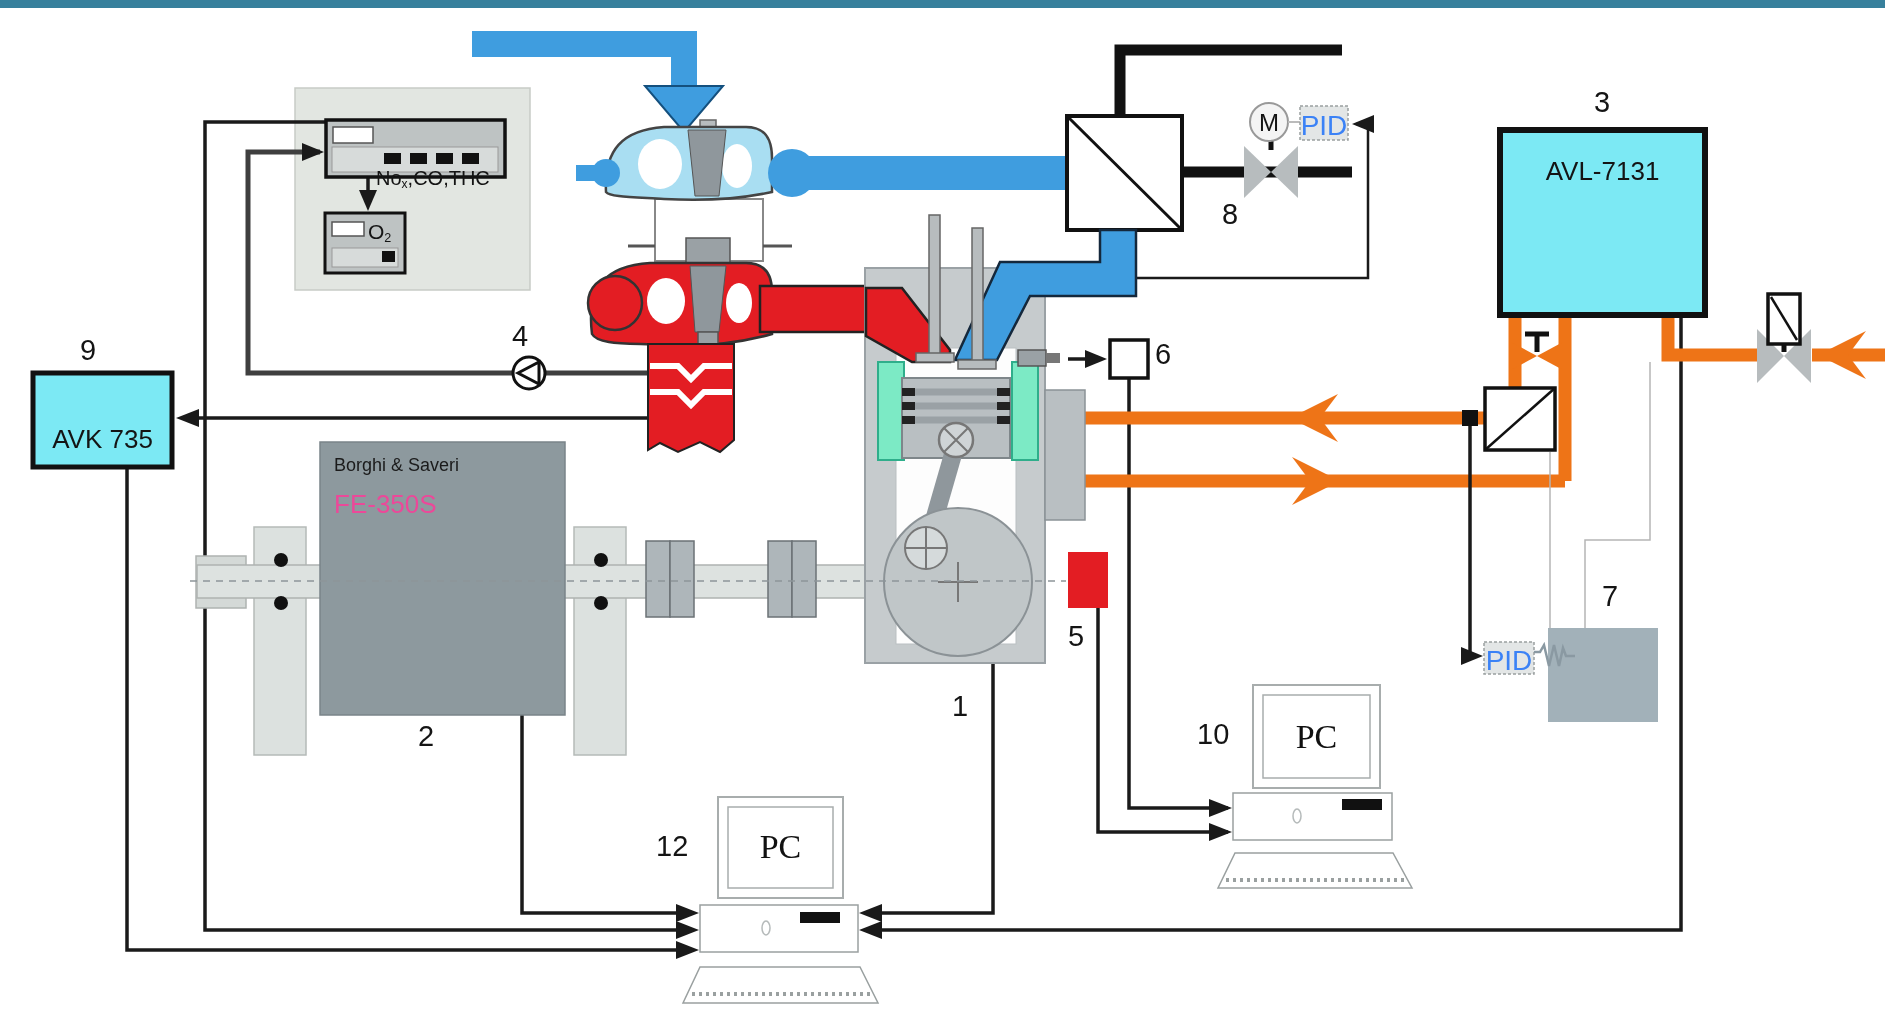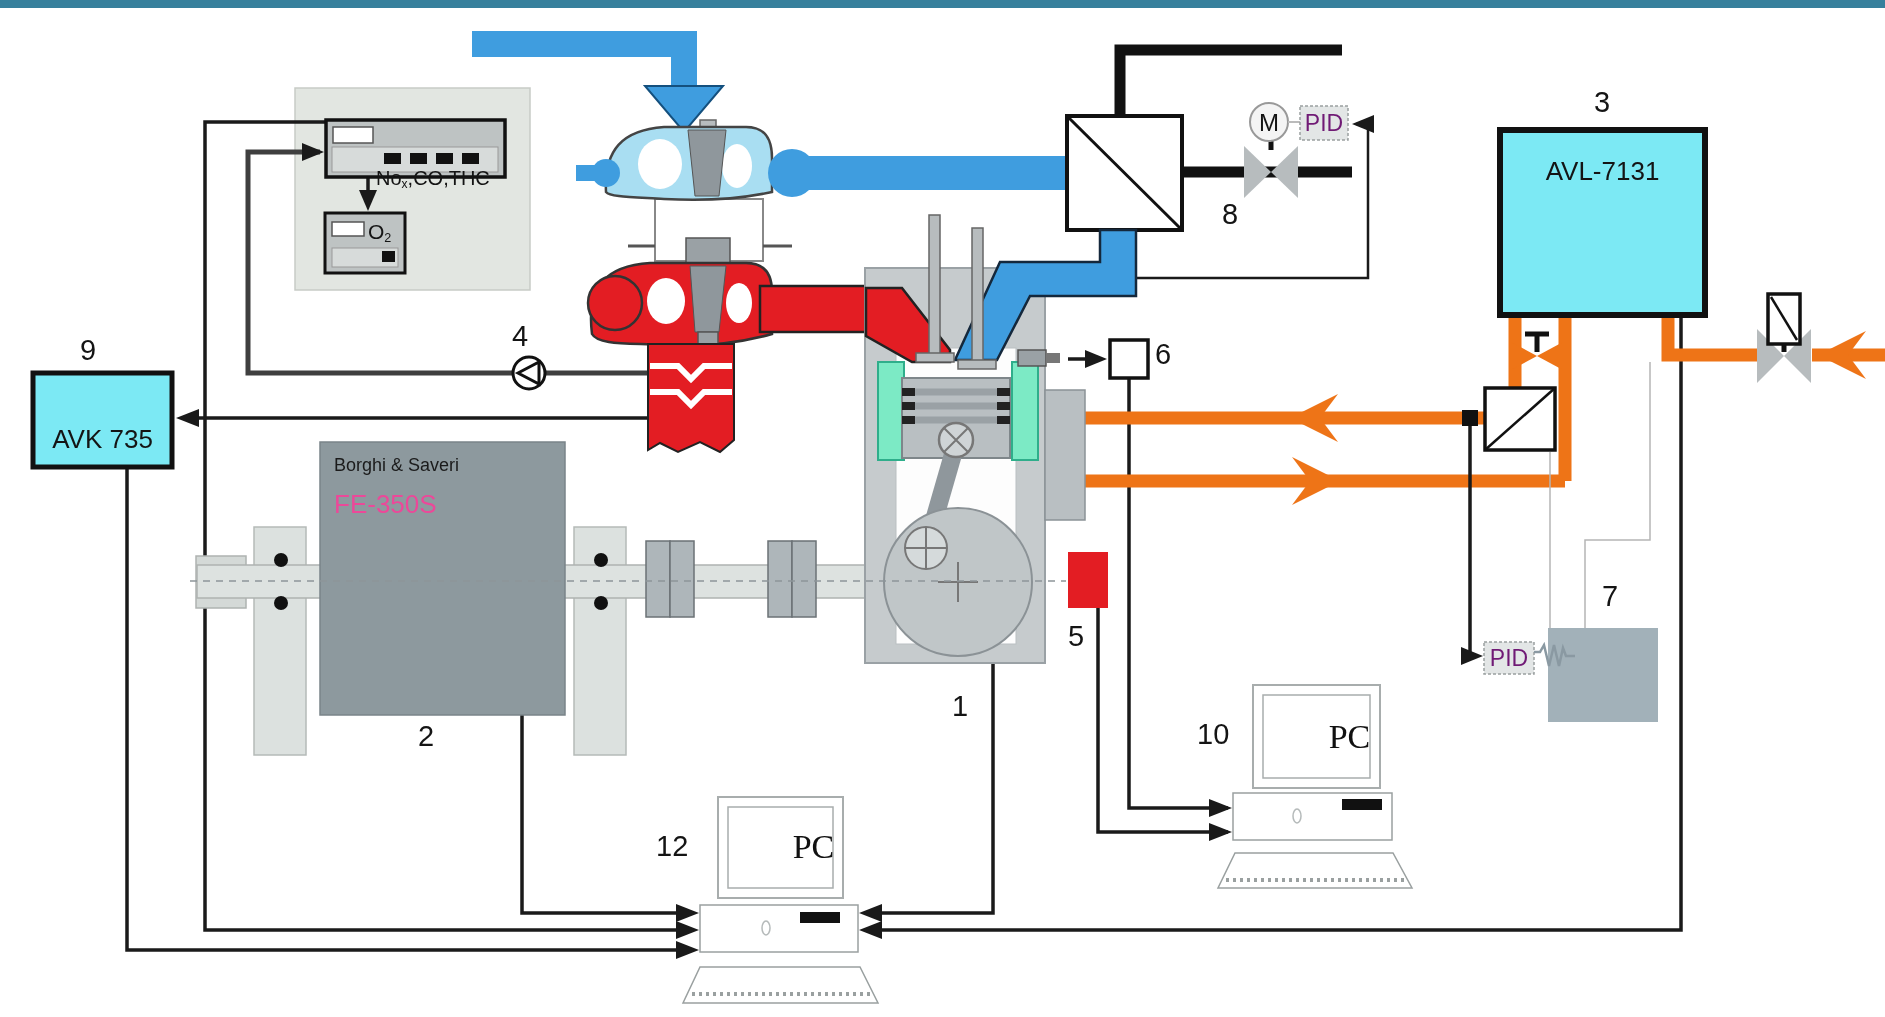--- a/index.html
+++ b/index.html
@@ -3,22 +3,22 @@
 <meta charset="utf-8">
 <style>
   html,body{margin:0;padding:0;background:#ffffff;}
   .stage{position:relative;width:1885px;height:1017px;background:#fff;overflow:hidden;
          font-family:"Liberation Sans", sans-serif;}
   svg{position:absolute;left:0;top:0;}
   .lbl{position:absolute;color:#141414;font-size:29px;line-height:1;white-space:nowrap;}
   .comp-label{position:absolute;color:#141414;white-space:nowrap;}
   .center{text-align:center;}
   .sub{font-size:0.6em;vertical-align:-0.25em;}
-  .pc-text{font-family:"Liberation Serif", serif;font-size:34px;color:#111;padding-left:33px;}
-  .pid-text{font-size:23px;color:#701a75;}
+  .pc-text{font-family:"Liberation Serif", serif;font-size:34px;color:#111;}
+  .pid-text{font-size:28px;color:#3b82f6;}
 </style>
 </head>
 <body>
 
 <div class="stage">
 
 <svg width="1885" height="1017" viewBox="0 0 1885 1017">
 
   <rect x="0" y="0" width="1885" height="8" fill="#37809C"></rect>
 

